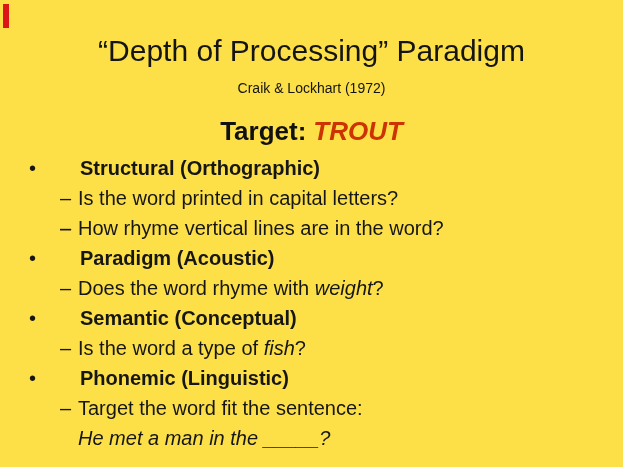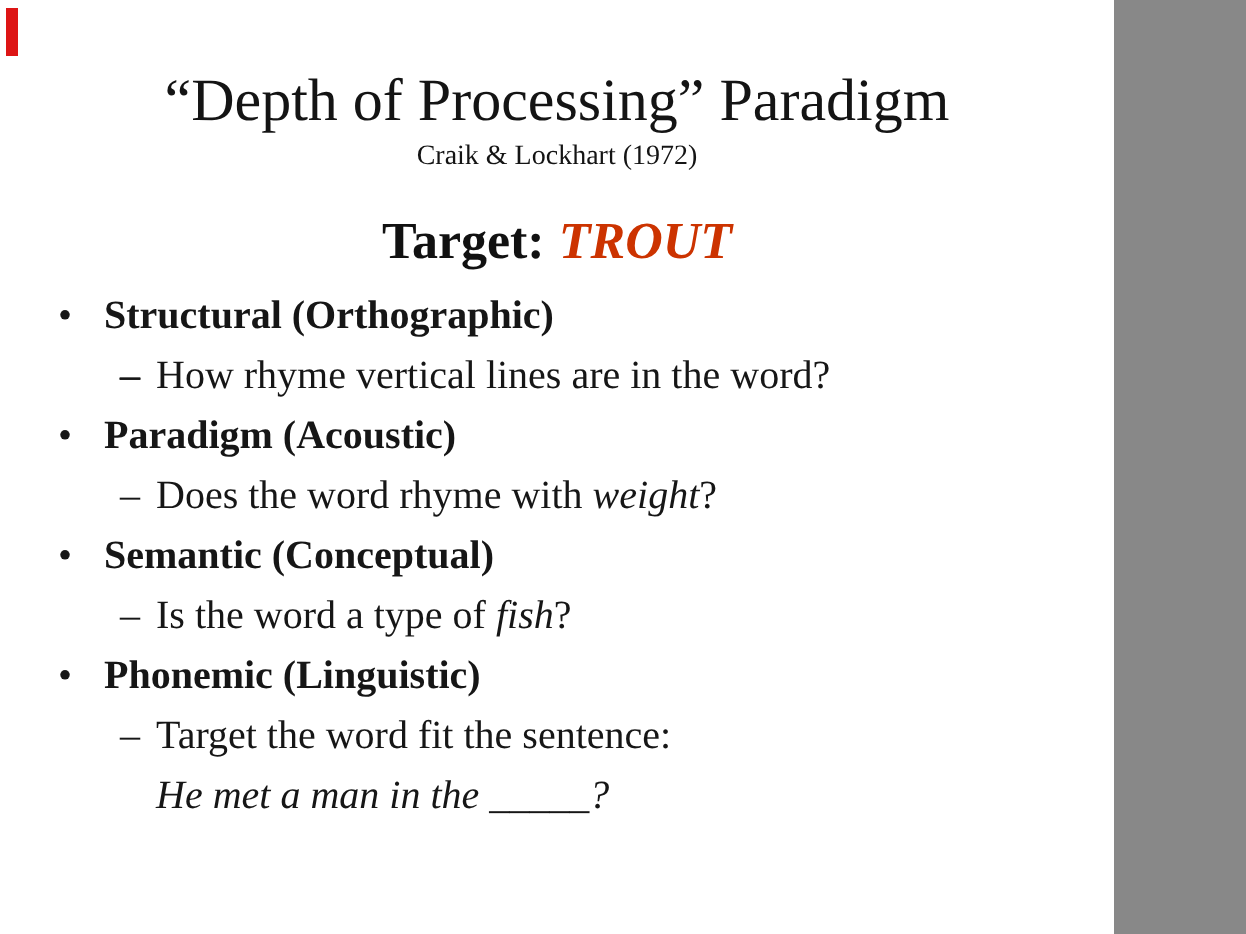--- a/index.html
+++ b/index.html
@@ -1,38 +1,38 @@
 <!DOCTYPE html>
 <html><head>
 <meta charset="utf-8">
 <style>
   html, body { margin: 0; padding: 0; background: #888; }
   .slide {
-    width: 557px; height: 467px;
-    background: #ffffff;
+    width: 623px; height: 467px;
+    background: #fde047;
     position: relative;
     overflow: hidden;
-    font-family: Liberation Serif, serif;
+    font-family: Liberation Sans, sans-serif;
     color: #1a1a1a;
   }
   .corner-mark {
     position: absolute;
     left: 3px; top: 4px;
     width: 6px; height: 24px;
   }
   .title {
     padding-top: 35px;
     text-align: center;
     font-size: 30px;
     line-height: 32px;
     font-weight: 400;
     color: #141414;
   }
   .subtitle {
-    margin-top: 3px;
+    margin-top: 13px;
     text-align: center;
     font-size: 14px;
     line-height: 17px;
     color: #141414;
   }
   .target-line {
     margin-top: 21px;
     text-align: center;
     font-size: 26px;
     line-height: 26px;
@@ -47,21 +47,21 @@
     margin-top: 9px;
   }
   .row {
     position: relative;
     font-size: 20px;
     line-height: 30px;
     color: #161616;
   }
   .row .glyph { position: absolute; top: 0; }
   .row.l1 .glyph { left: 29px; }
-  .row.l1 .txt  { display: block; margin-left: 52px; font-weight: bold; }
+  .row.l1 .txt  { display: block; margin-left: 80px; font-weight: bold; }
   .row.l2 .glyph { left: 60px; }
   .row.l2 .txt  { display: block; margin-left: 78px; }
   .i { font-style: italic; }
 </style>
 </head>
 <body>
 
 <div class="slide">
   <div class="corner-mark" style="background: rgb(221, 21, 21);"></div>
 
@@ -72,20 +72,21 @@
     <span>Target:</span><span class="target-word" style="color: rgb(204, 51, 0);">TROUT</span>
   </div>
 
   <div class="bullet-list">
       <div class="row l1">
         <span class="glyph">•</span>
         <span class="txt"><span>Structural (Orthographic)</span></span>
       </div>
       <div class="row l2">
         <span class="glyph">–</span>
+        <span class="txt"><span>Is the word printed in capital letters?</span></span>
       </div>
       <div class="row l2">
         <span class="glyph">–</span>
       </div>
       <div class="row l2">
         <span class="glyph">–</span>
         <span class="txt"><span>How rhyme vertical lines are in the word?</span></span>
       </div>
       <div class="row l1">
         <span class="glyph">•</span>

